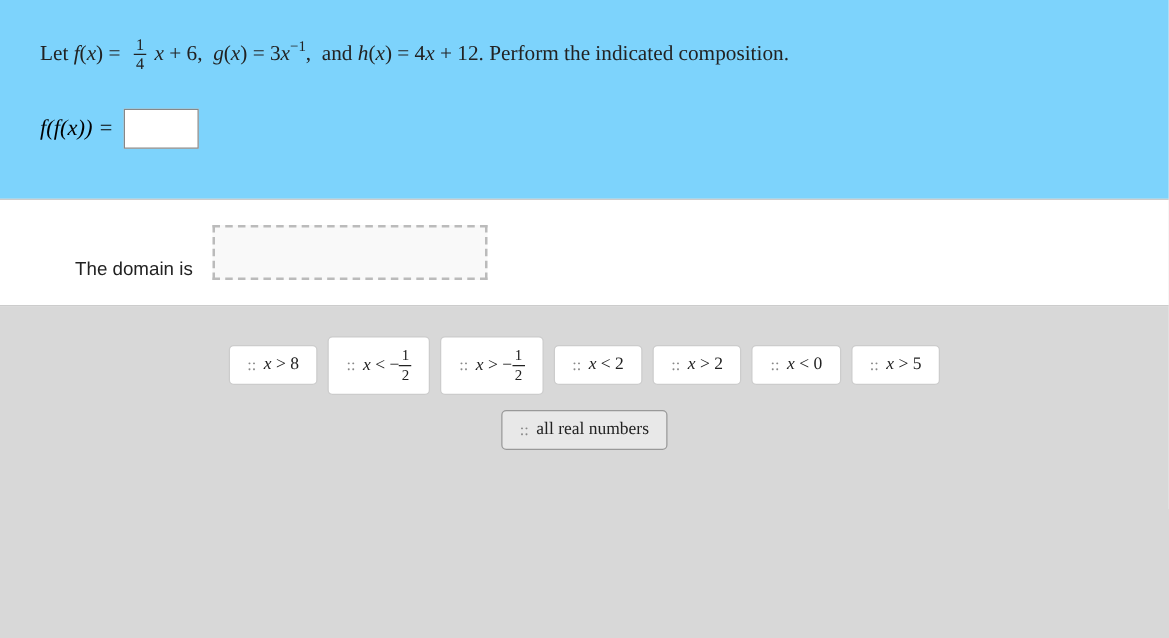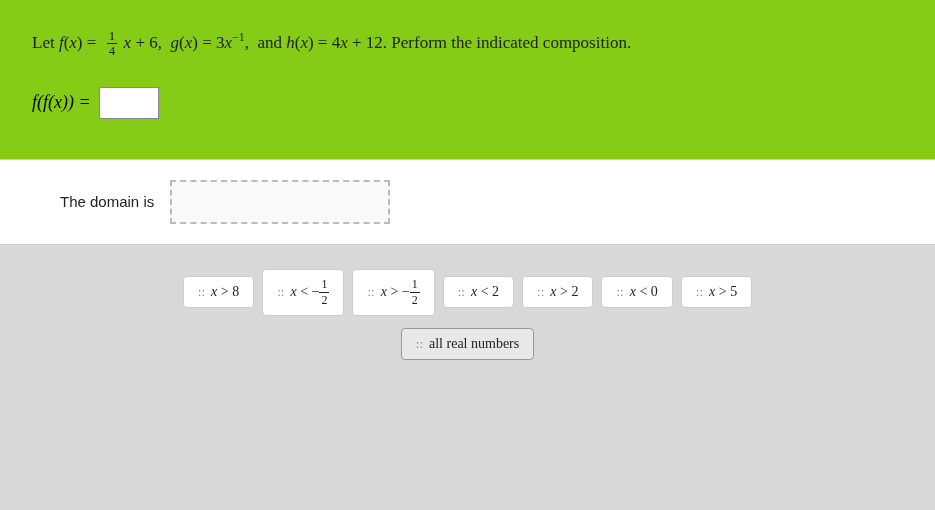--- a/index.html
+++ b/index.html
@@ -8,21 +8,21 @@
       background: #f0f0f0;
       font-family: 'Times New Roman', Times, serif;
       width: 935px;
       height: 510px;
       overflow: hidden;
       display: flex;
       flex-direction: column;
     }
 
     .top-section {
-      background: #84cc16;
+      background: #7dd3fc;
       padding: 28px 32px 20px 32px;
       flex: 0 0 auto;
     }
 
     .problem-text {
       font-size: 17px;
       color: #222;
       line-height: 1.6;
       margin-bottom: 28px;
     }
@@ -81,21 +81,21 @@
       border: none;
       border-top: 1px solid #ccc;
       margin: 0;
     }
 
     .domain-section {
       background: #ffffff;
       padding: 20px 32px 20px 60px;
       flex: 0 0 auto;
       display: flex;
-      align-items: center;
+      align-items: flex-end;
       gap: 16px;
     }
 
     .domain-text {
       font-size: 15px;
       color: #222;
       font-family: Arial, sans-serif;
       white-space: nowrap;
     }
 

